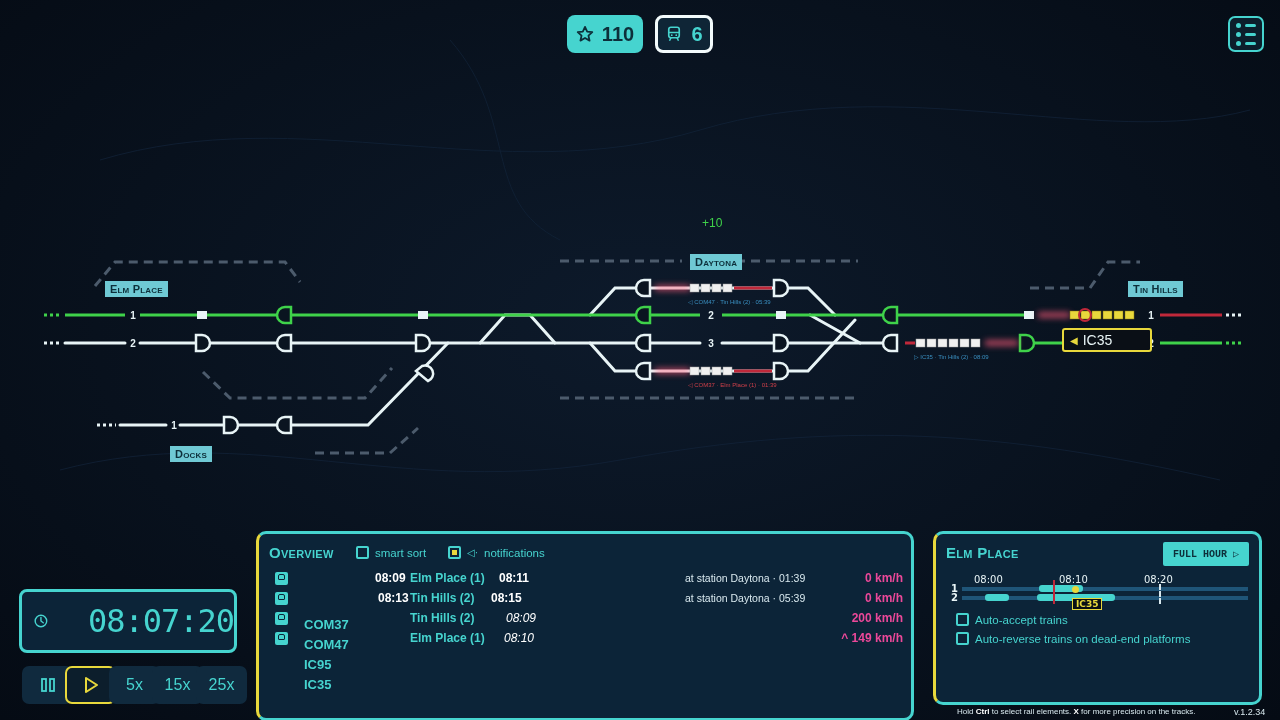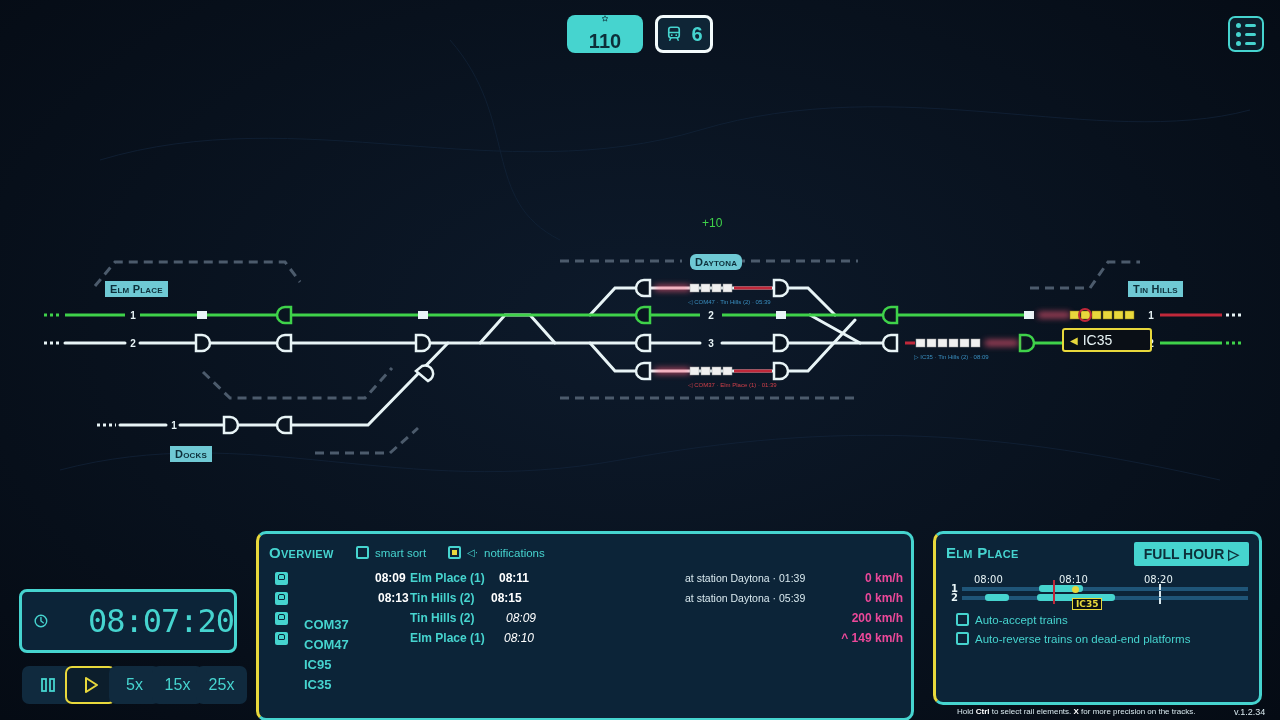--- a/index.html
+++ b/index.html
@@ -10,21 +10,21 @@
     color: #e8f4f6;
     position: relative;
   }
 
   
   .hud-badge {
     position: absolute; top: 15px; height: 38px; border-radius: 8px;
     display: flex; align-items: center; justify-content: center; gap: 8px;
     font-family: "Liberation Sans", sans-serif; font-weight: bold; font-size: 20px;
   }
-  .hud-score { left: 567px; width: 76px; background: #46d4cf; color: #0d2f3a; flex-direction: column; }
+  .hud-score { left: 567px; width: 76px; background: #46d4cf; color: #0d2f3a; }
   .hud-trains { left: 655px; width: 58px; background: #0f2536; border: 3px solid #f3fbfc; color: #46d4cf; }
   .menu-btn {
     position: absolute; left: 1228px; top: 16px; width: 36px; height: 36px;
     border: 2px solid #46d4cf; border-radius: 7px; background: #0c1e2c;
     display: flex; flex-direction: column; justify-content: center; gap: 4px; padding: 0 6px;
   }
   .menu-line { display: flex; align-items: center; gap: 4px; }
   .menu-dot { width: 5px; height: 5px; border-radius: 50%; background: #46d4cf; }
   .menu-bar { flex: 1; height: 3px; background: #46d4cf; border-radius: 2px; }
 
@@ -66,22 +66,22 @@
   .r-id { left: 31px; color: #46d4cf; font-size: 13px; margin-top: 46px; }
   .r-t1 { right: 500px; color: #ffffff; text-align: right; }
   .r-st { left: 137px; color: #46d4cf; }
   .r-t2 { color: #ffffff; padding-left: 8px; }
   .r-t2.italic { font-style: italic; font-weight: normal; }
   .r-status { left: 412px; color: #d8e8ee; font-weight: normal; font-size: 10.5px; top: 3px; }
   .r-speed { right: 0; color: #ec4899; text-align: right; }
 
   .fullhour {
     position: absolute; right: 10px; top: 8px; height: 20px; padding: 12px 10px;
-    background: #46d4cf; color: #0d2f3a; font-family: Liberation Sans, sans-serif;
-    font-weight: bold; font-size: 14px; display: flex; align-items: center; border-radius: 2px;
+    background: #46d4cf; color: #0d2f3a; font-family: Liberation Mono, monospace;
+    font-weight: bold; font-size: 10px; display: flex; align-items: center; border-radius: 2px;
   }
 
   
   .clock {
     position: absolute; left: 19px; top: 589px; width: 218px; height: 64px;
     border: 3px solid #46d4cf; border-radius: 8px; background: #0c2438;
     display: flex; align-items: center; padding-left: 12px; gap: 14px;
   }
   .clock-time { font-family: "DejaVu Sans Mono", monospace; font-size: 32px; color: #46d4cf; letter-spacing: -1px; margin-left: 26px; }
   .speed-btn {
@@ -252,21 +252,21 @@
       <rect x="1081" y="311" width="9" height="8"></rect>
       <rect x="1092" y="311" width="9" height="8"></rect>
       <rect x="1103" y="311" width="9" height="8"></rect>
       <rect x="1114" y="311" width="9" height="8"></rect>
       <rect x="1125" y="311" width="9" height="8"></rect>
   </g>
   <circle cx="1085" cy="315" r="6" fill="none" stroke="#c0283a" stroke-width="2"></circle>
 </svg>
 
 <div class="station-label" style="left:105px;top:281px;">Elm Place</div>
-<div class="station-label" style="left:690px;top:254px;border-radius:6px;">Daytona</div>
+<div class="station-label" style="left:690px;top:254px;">Daytona</div>
 <div class="station-label" style="left:1128px;top:281px;">Tin Hills</div>
 <div class="station-label" style="left:170px;top:446px;">Docks</div>
 
 <div class="score-pop">+10</div>
 <div class="train-tag" style="left:688px;top:298px;color:#3a8fc0;">◁ COM47 · Tin Hills (2) · 05:39</div>
 <div class="train-tag" style="left:688px;top:381px;color:#d0404a;">◁ COM37 · Elm Place (1) · 01:39</div>
 <div class="train-tag" style="left:914px;top:353px;color:#3a8fc0;">▷ IC35 · Tin Hills (2) · 08:09</div>
 
 <div class="ic35-tooltip">
   <span class="tri">◀</span>

